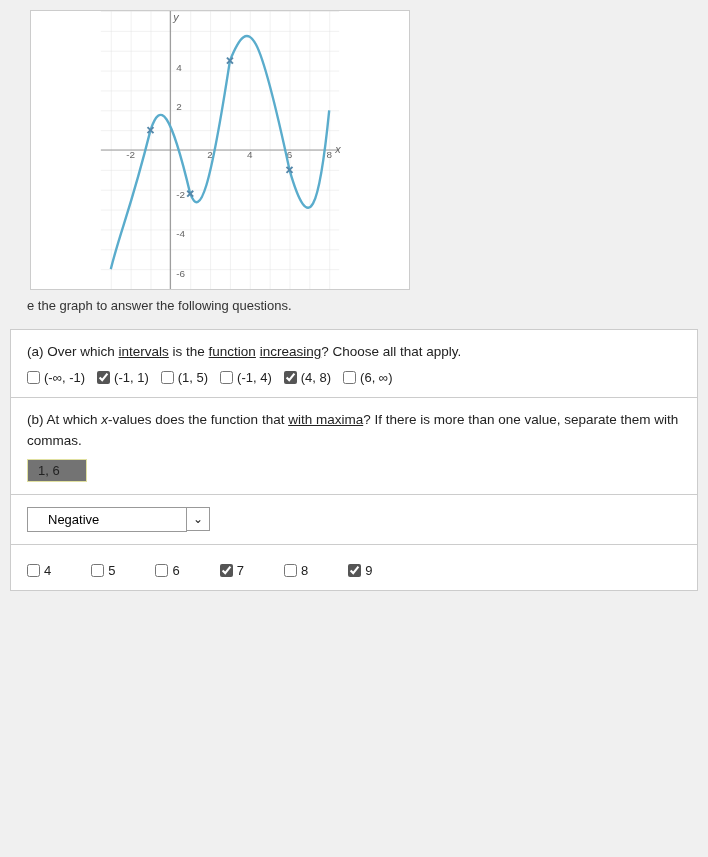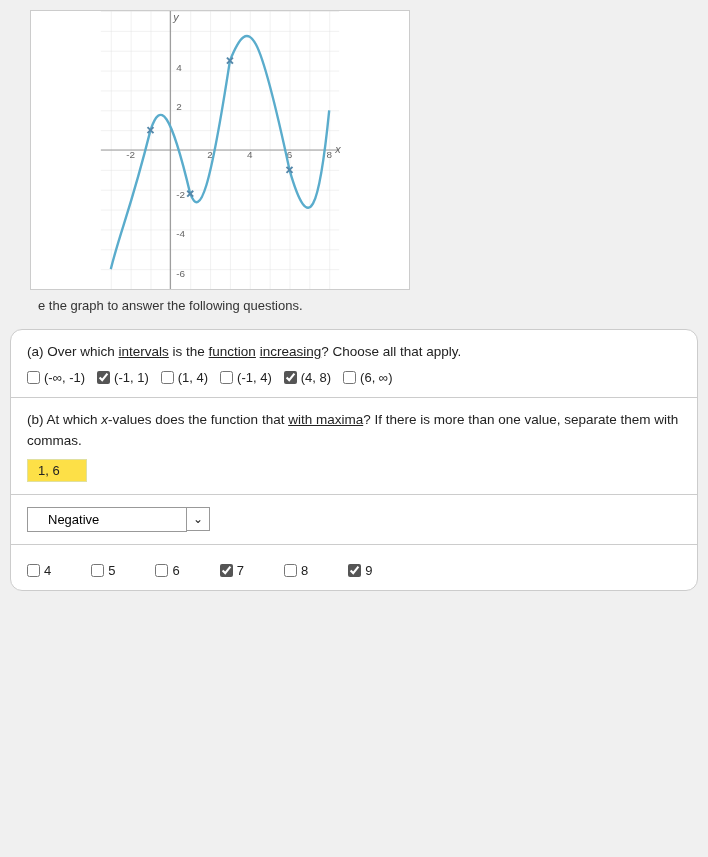--- a/index.html
+++ b/index.html
@@ -24,28 +24,28 @@
       border: 1px solid #ccc;
       width: 380px;
       height: 280px;
       position: relative;
       margin-left: 10px;
     }
     .graph-label {
       font-size: 13px;
       color: #333;
       margin-top: 8px;
-      margin-left: 18px;
+      margin-left: 7px;
       margin-bottom: 10px;
     }
     .questions-card {
       background: white;
       border: 1px solid #ccc;
       margin: 0 10px;
-      border-radius: 12px;
+      border-radius: 0;
     }
     .question-block {
       padding: 12px 16px;
       border-bottom: 1px solid #ccc;
     }
     .question-block:last-child {
       border-bottom: none;
     }
     .question-text {
       font-size: 13.5px;
@@ -66,21 +66,21 @@
       display: flex;
       align-items: center;
       gap: 4px;
     }
     .checkbox-item input[type="checkbox"] {
       width: 13px;
       height: 13px;
       accent-color: #555;
     }
     .answer-box {
-      background: #fde047;
+      background: #737373;
       border: 1px solid #e0e0a0;
       display: inline-block;
       padding: 3px 10px;
       font-size: 13px;
       min-width: 60px;
     }
     .dropdown-wrapper {
       display: flex;
       align-items: center;
       gap: 0;
@@ -190,21 +190,21 @@
         <label class="checkbox-item">
           <input type="checkbox" style=""> 
             <span>(-∞, -1)</span>
         </label>
         <label class="checkbox-item">
           <input type="checkbox" checked="" style=""> 
             <span>(-1, 1)</span>
         </label>
         <label class="checkbox-item">
           <input type="checkbox" style=""> 
-            <span>(1, 4)</span>
+            <span>(1, 5)</span>
         </label>
         <label class="checkbox-item">
           <input type="checkbox" style=""> 
             <span>(-1, 4)</span>
         </label>
         <label class="checkbox-item">
           <input type="checkbox" checked="" style=""> 
             <span>(4, 8)</span>
         </label>
         <label class="checkbox-item">

